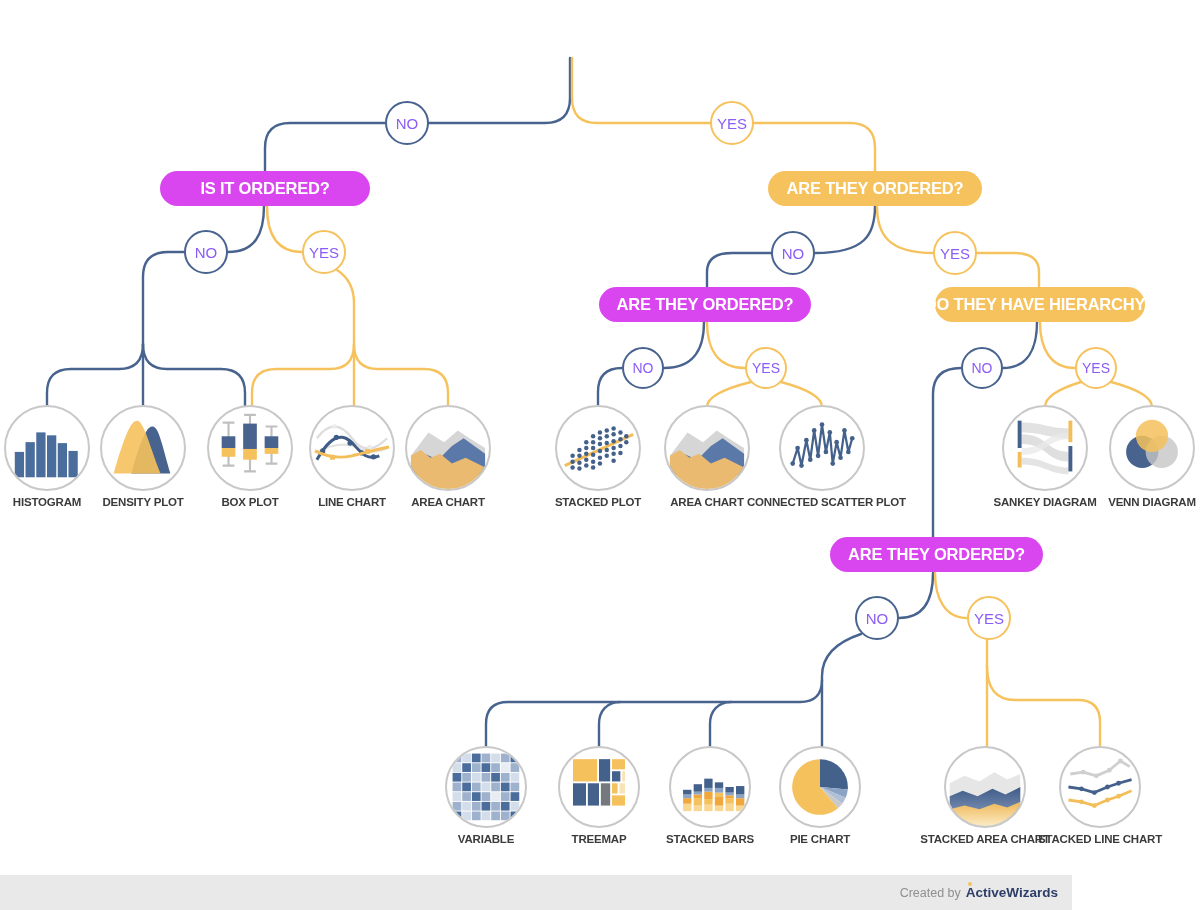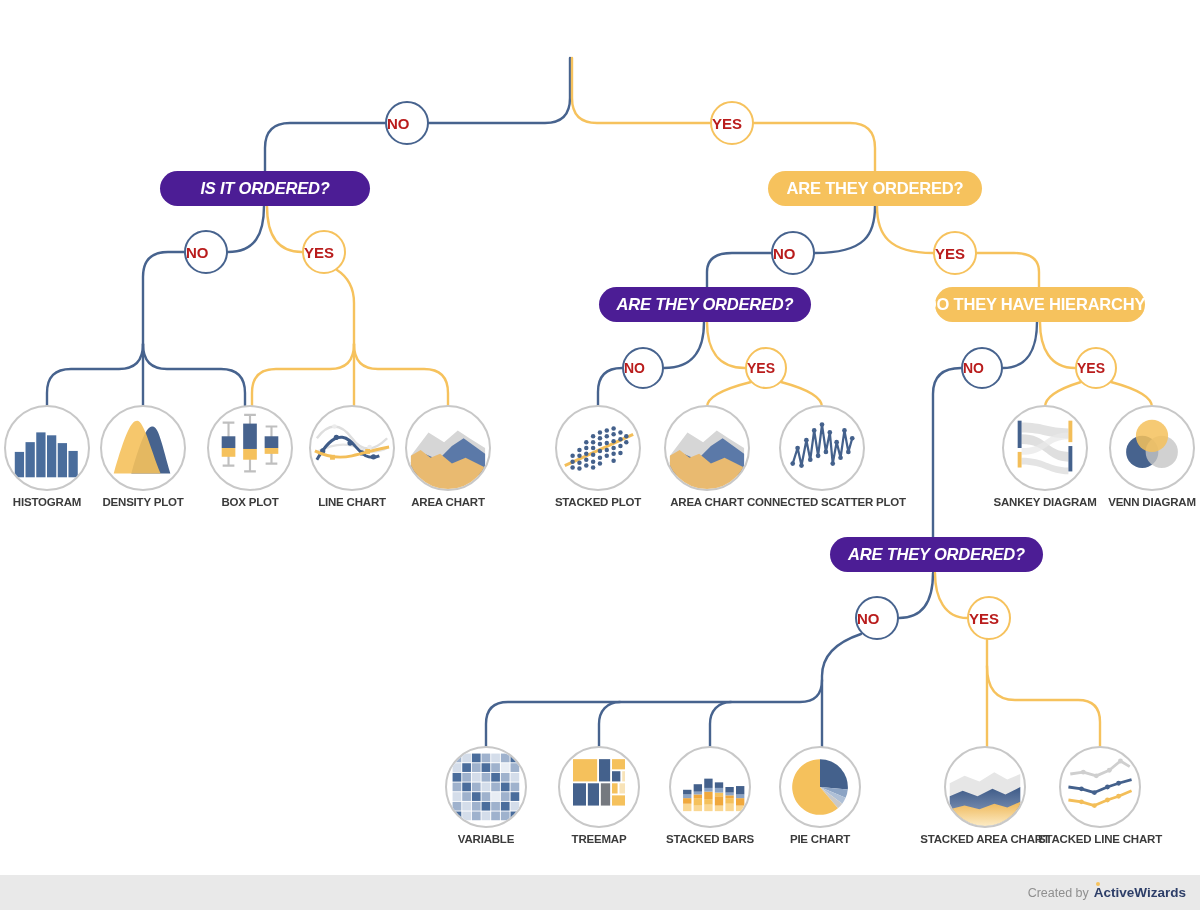--- a/index.html
+++ b/index.html
@@ -1,37 +1,37 @@
 <!DOCTYPE html>
 <html><head>
 <meta charset="utf-8">
 <style>
   html,body{margin:0;padding:0;background:#fff;}
   body{font-family:"Liberation Sans","DejaVu Sans",sans-serif;}
   .canvas{position:relative;width:1200px;height:910px;background:#fff;overflow:hidden;}
   .wires{position:absolute;left:0;top:0;}
   .pill{position:absolute;display:flex;align-items:center;justify-content:center;
         color:#fff;font-weight:bold;border-radius:26px;letter-spacing:-0.2px;white-space:nowrap;}
-  .pill.blue{background:#4c1d95;font-style:italic;}
+  .pill.blue{background:#d946ef;}
   .pill.yellow{background:#F6C25D;}
   .pill.root{font-size:23px;letter-spacing:0.2px;}
   .pill.lv2{font-size:16.5px;height:35px;}
   .ans{position:absolute;width:44px;height:44px;border-radius:50%;background:#fff;
-       display:flex;align-items:center;justify-content:flex-start;font-size:15px;font-weight:bold;
-       color:#b91c1c;box-sizing:border-box;}
+       display:flex;align-items:center;justify-content:center;font-size:15px;font-weight:normal;
+       color:#8b5cf6;box-sizing:border-box;}
   .ans.sm{width:42px;height:42px;font-size:14px;}
   .ans.blue{border:2.5px solid #47638E;}
   .ans.yellow{border:2.5px solid #F6C25D;}
   .node{position:absolute;width:86px;height:86px;border-radius:50%;background:#fff;
         border:2px solid #C8C8C8;box-sizing:border-box;overflow:hidden;}
   .node.sm{width:82px;height:82px;}
   .node svg{position:absolute;left:0;top:0;width:100%;height:100%;}
   .lbl{position:absolute;width:150px;text-align:center;font-size:11.5px;font-weight:bold;
        color:#3B3B3B;letter-spacing:-0.2px;white-space:nowrap;}
-  .footer{position:absolute;left:0;top:875px;width:1200px;height:35px;background:#E9E9E9;
+  .footer{position:absolute;left:0;top:875px;width:1072px;height:35px;background:#E9E9E9;
           display:flex;align-items:center;justify-content:flex-end;padding-right:14px;box-sizing:border-box;}
   .footer .by{color:#8F8F8F;font-size:12.5px;margin-right:5px;}
   .footer .brand{color:#2D3E68;font-size:13.5px;font-weight:bold;position:relative;}
   .footer .brand::before{content:"";position:absolute;left:2px;top:-3px;width:4px;height:4px;
           background:#F6C25D;border-radius:50%;}
 </style>
 </head>
 <body>
 
 <div class="canvas">

